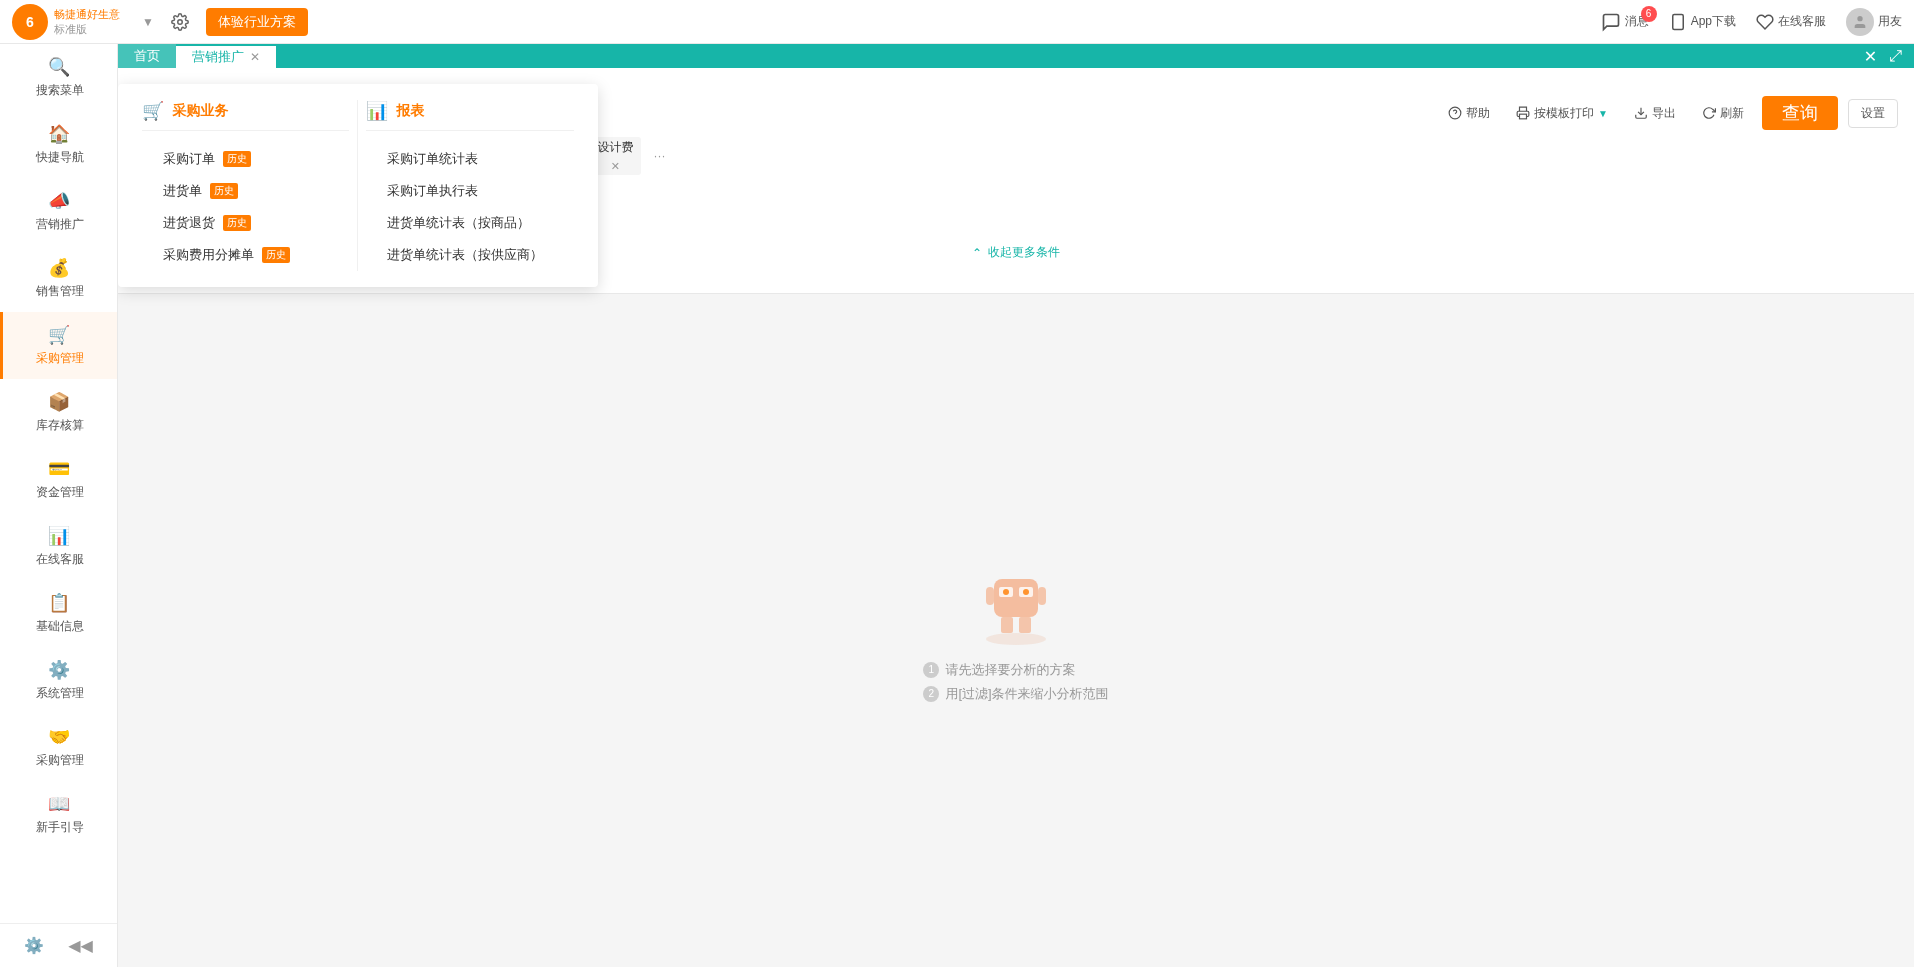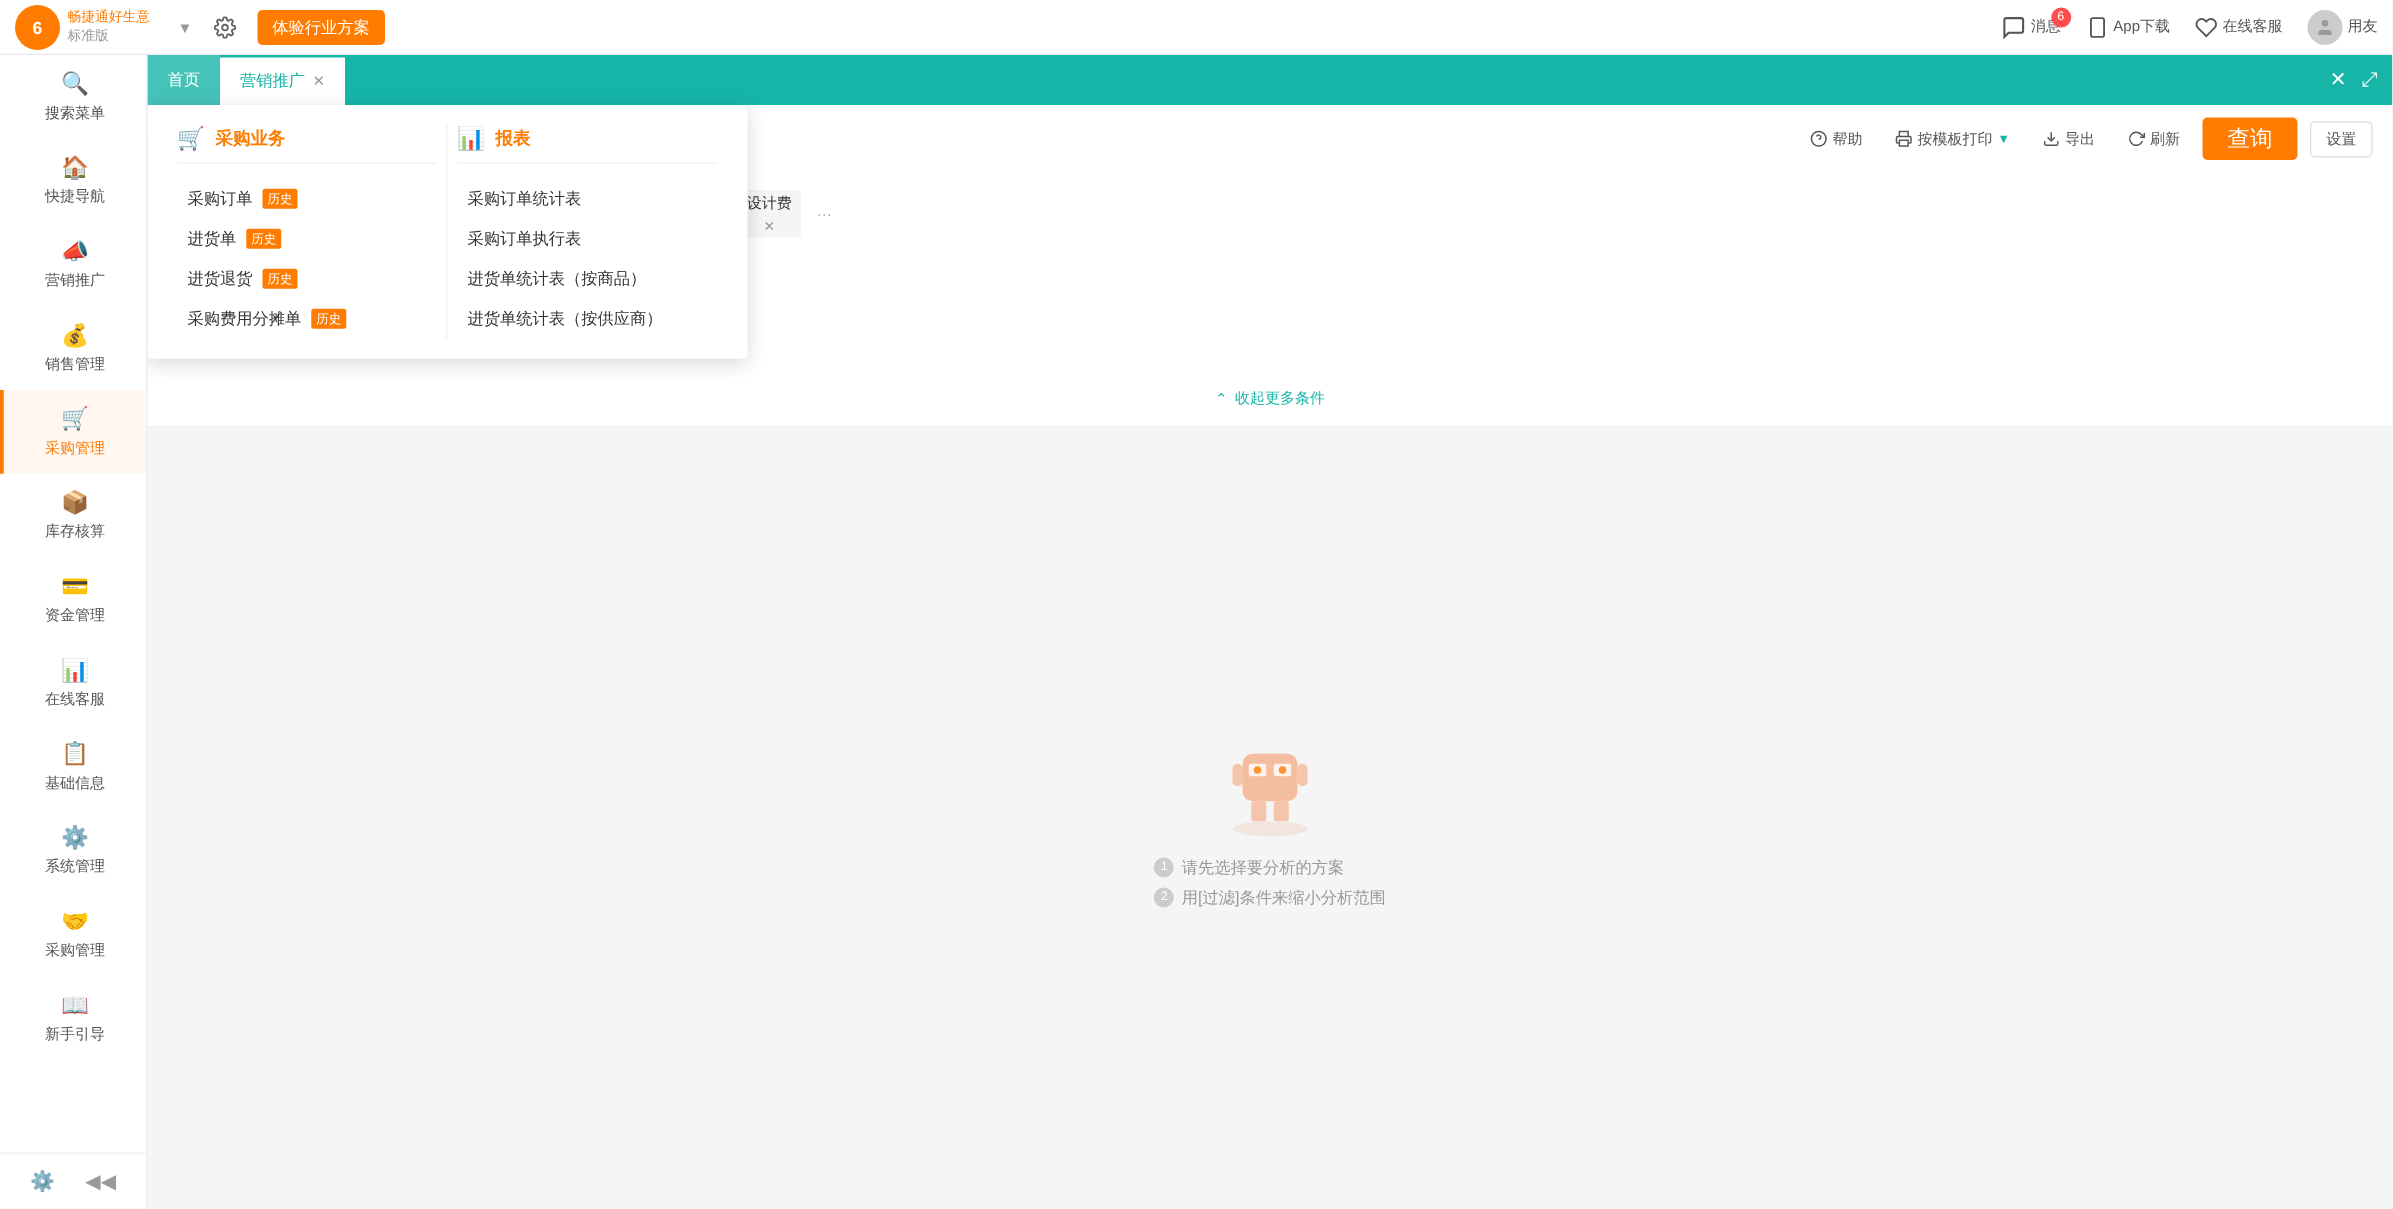--- a/index.html
+++ b/index.html
@@ -153,21 +153,21 @@
     .content-area {
       flex: 1;
       display: flex;
       flex-direction: column;
       overflow: hidden;
       position: relative;
     }
 
     
     .tab-bar {
-      height: 40px;
+      height: 24px;
       background: #17b5a8;
       display: flex;
       align-items: center;
       padding: 0 0;
       flex-shrink: 0;
     }
     .tab-item {
       height: 100%;
       padding: 0 16px;
       display: flex;
@@ -191,25 +191,25 @@
       align-items: center;
       gap: 12px;
       padding-right: 12px;
       color: #fff;
       font-size: 16px;
     }
 
     
     .filter-bar {
       background: #fff;
-      padding: 10px 16px;
+      padding: 28px 16px;
       border-bottom: 1px solid #e8e8e8;
       display: flex;
       flex-direction: column;
-      gap: 24px;
+      gap: 7px;
       flex-shrink: 0;
     }
     .filter-row {
       display: flex;
       align-items: center;
       gap: 12px;
       flex-wrap: wrap;
     }
     .filter-label {
       font-size: 12px;
@@ -391,20 +391,21 @@
     }
     .menu-item {
       display: flex;
       align-items: center;
       gap: 8px;
       padding: 7px 8px;
       cursor: pointer;
       font-size: 13px;
       color: #333;
       border-radius: 3px;
+      margin-left: 13px;
     }
     .history-badge {
       background: #ff7c00;
       color: #fff;
       font-size: 10px;
       padding: 1px 4px;
       border-radius: 2px;
     }
     .menu-col { padding: 0 8px; }
     .menu-divider { border-right: 1px solid #f0f0f0; }

